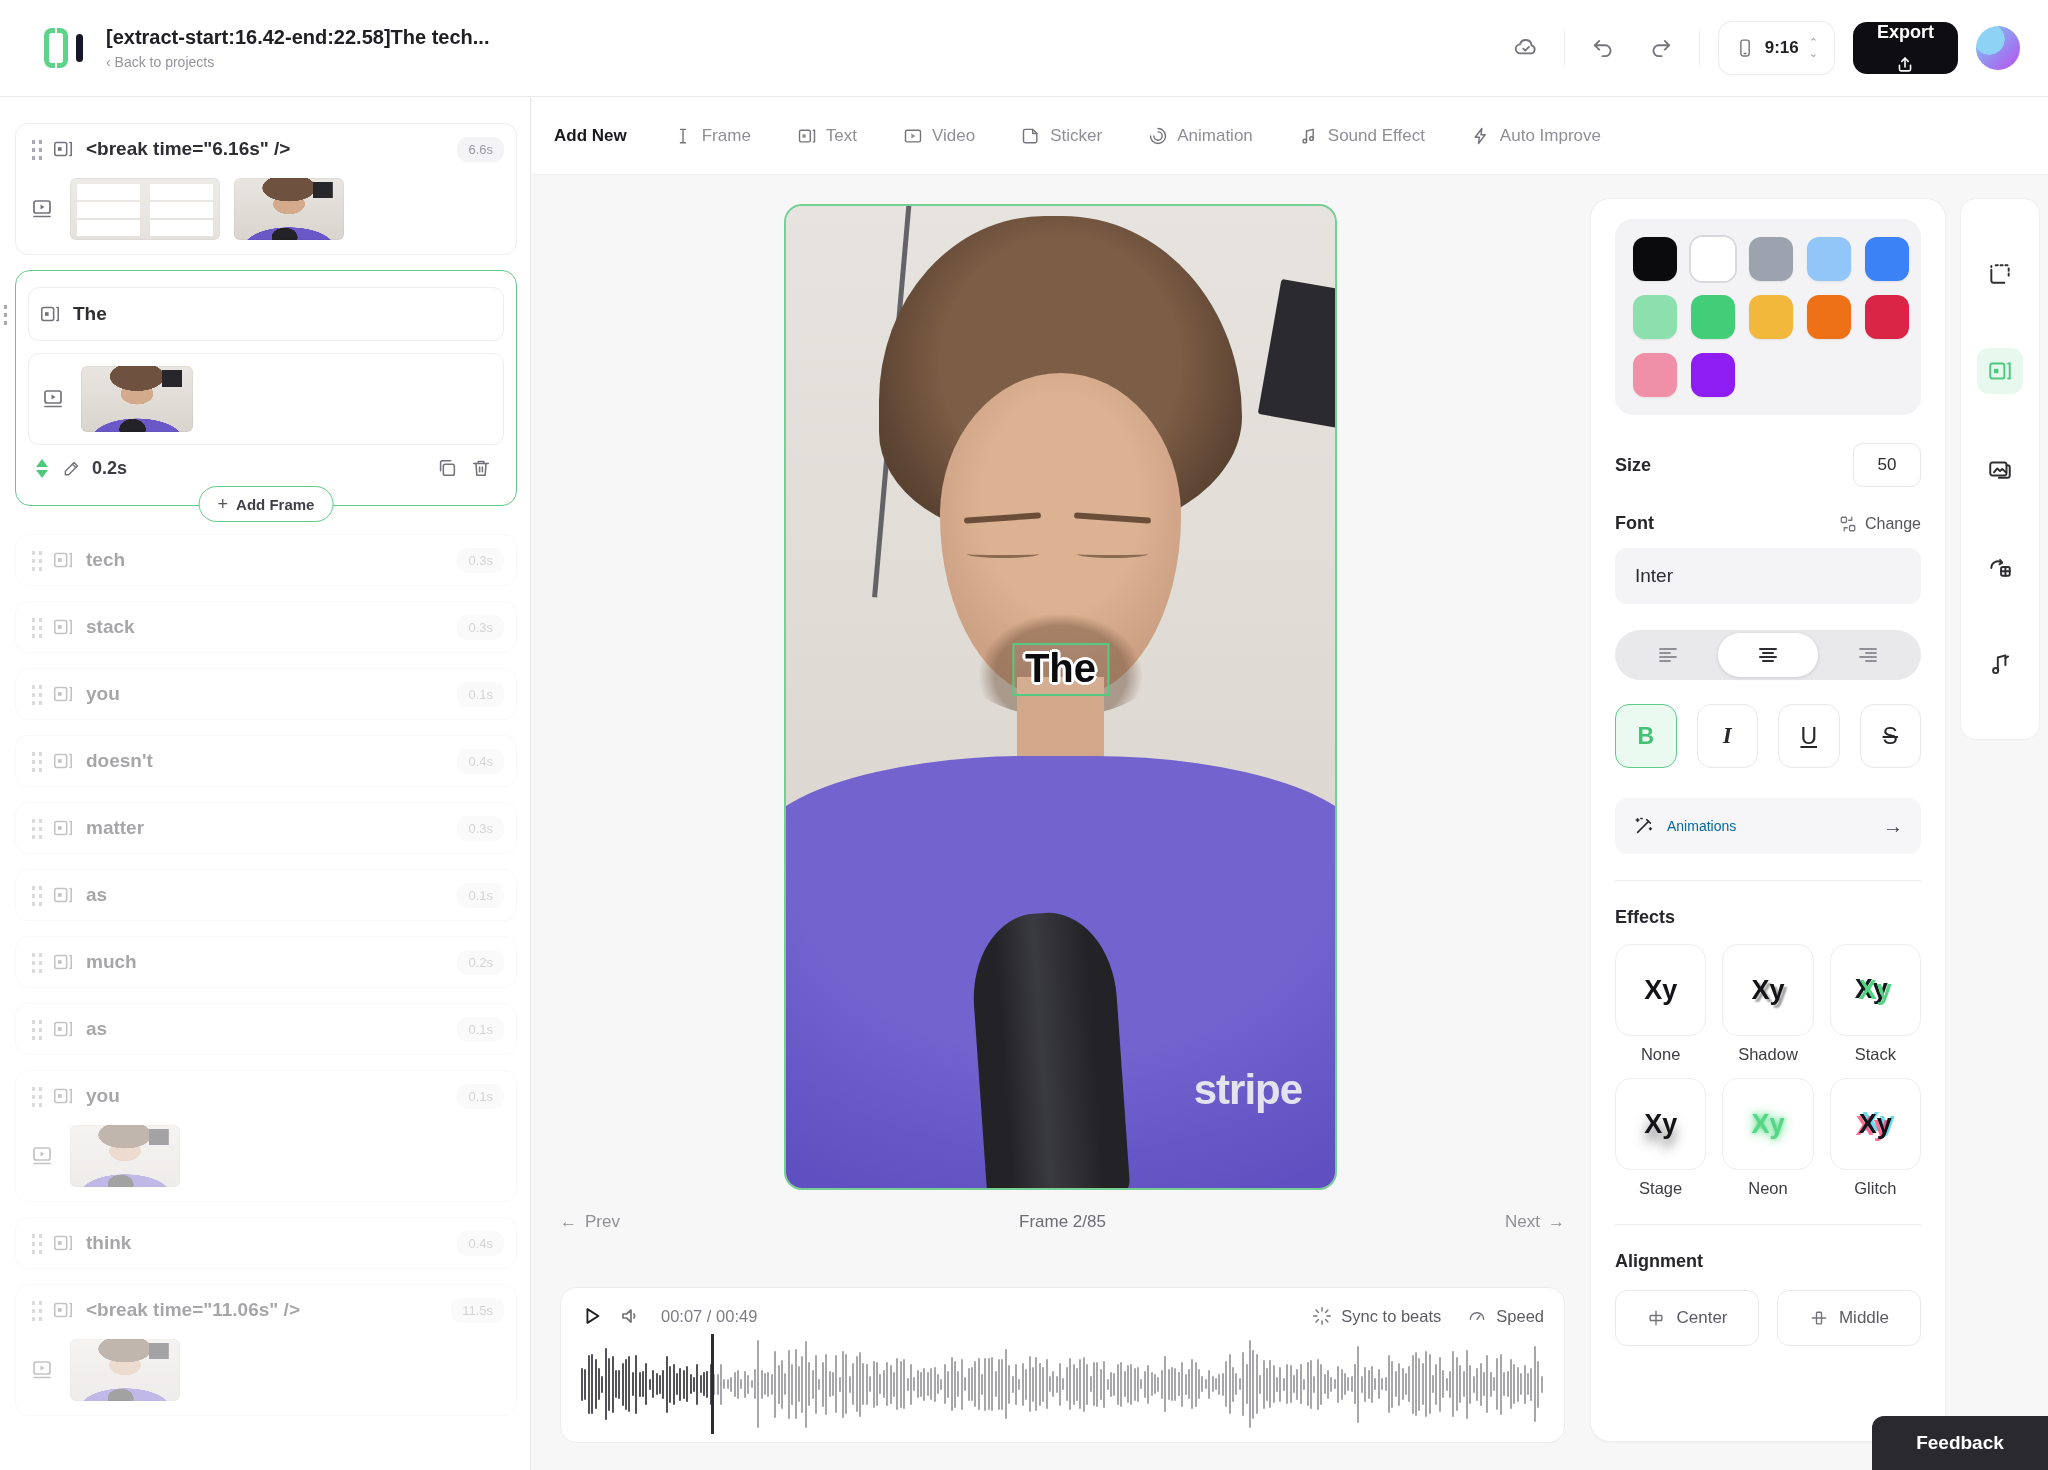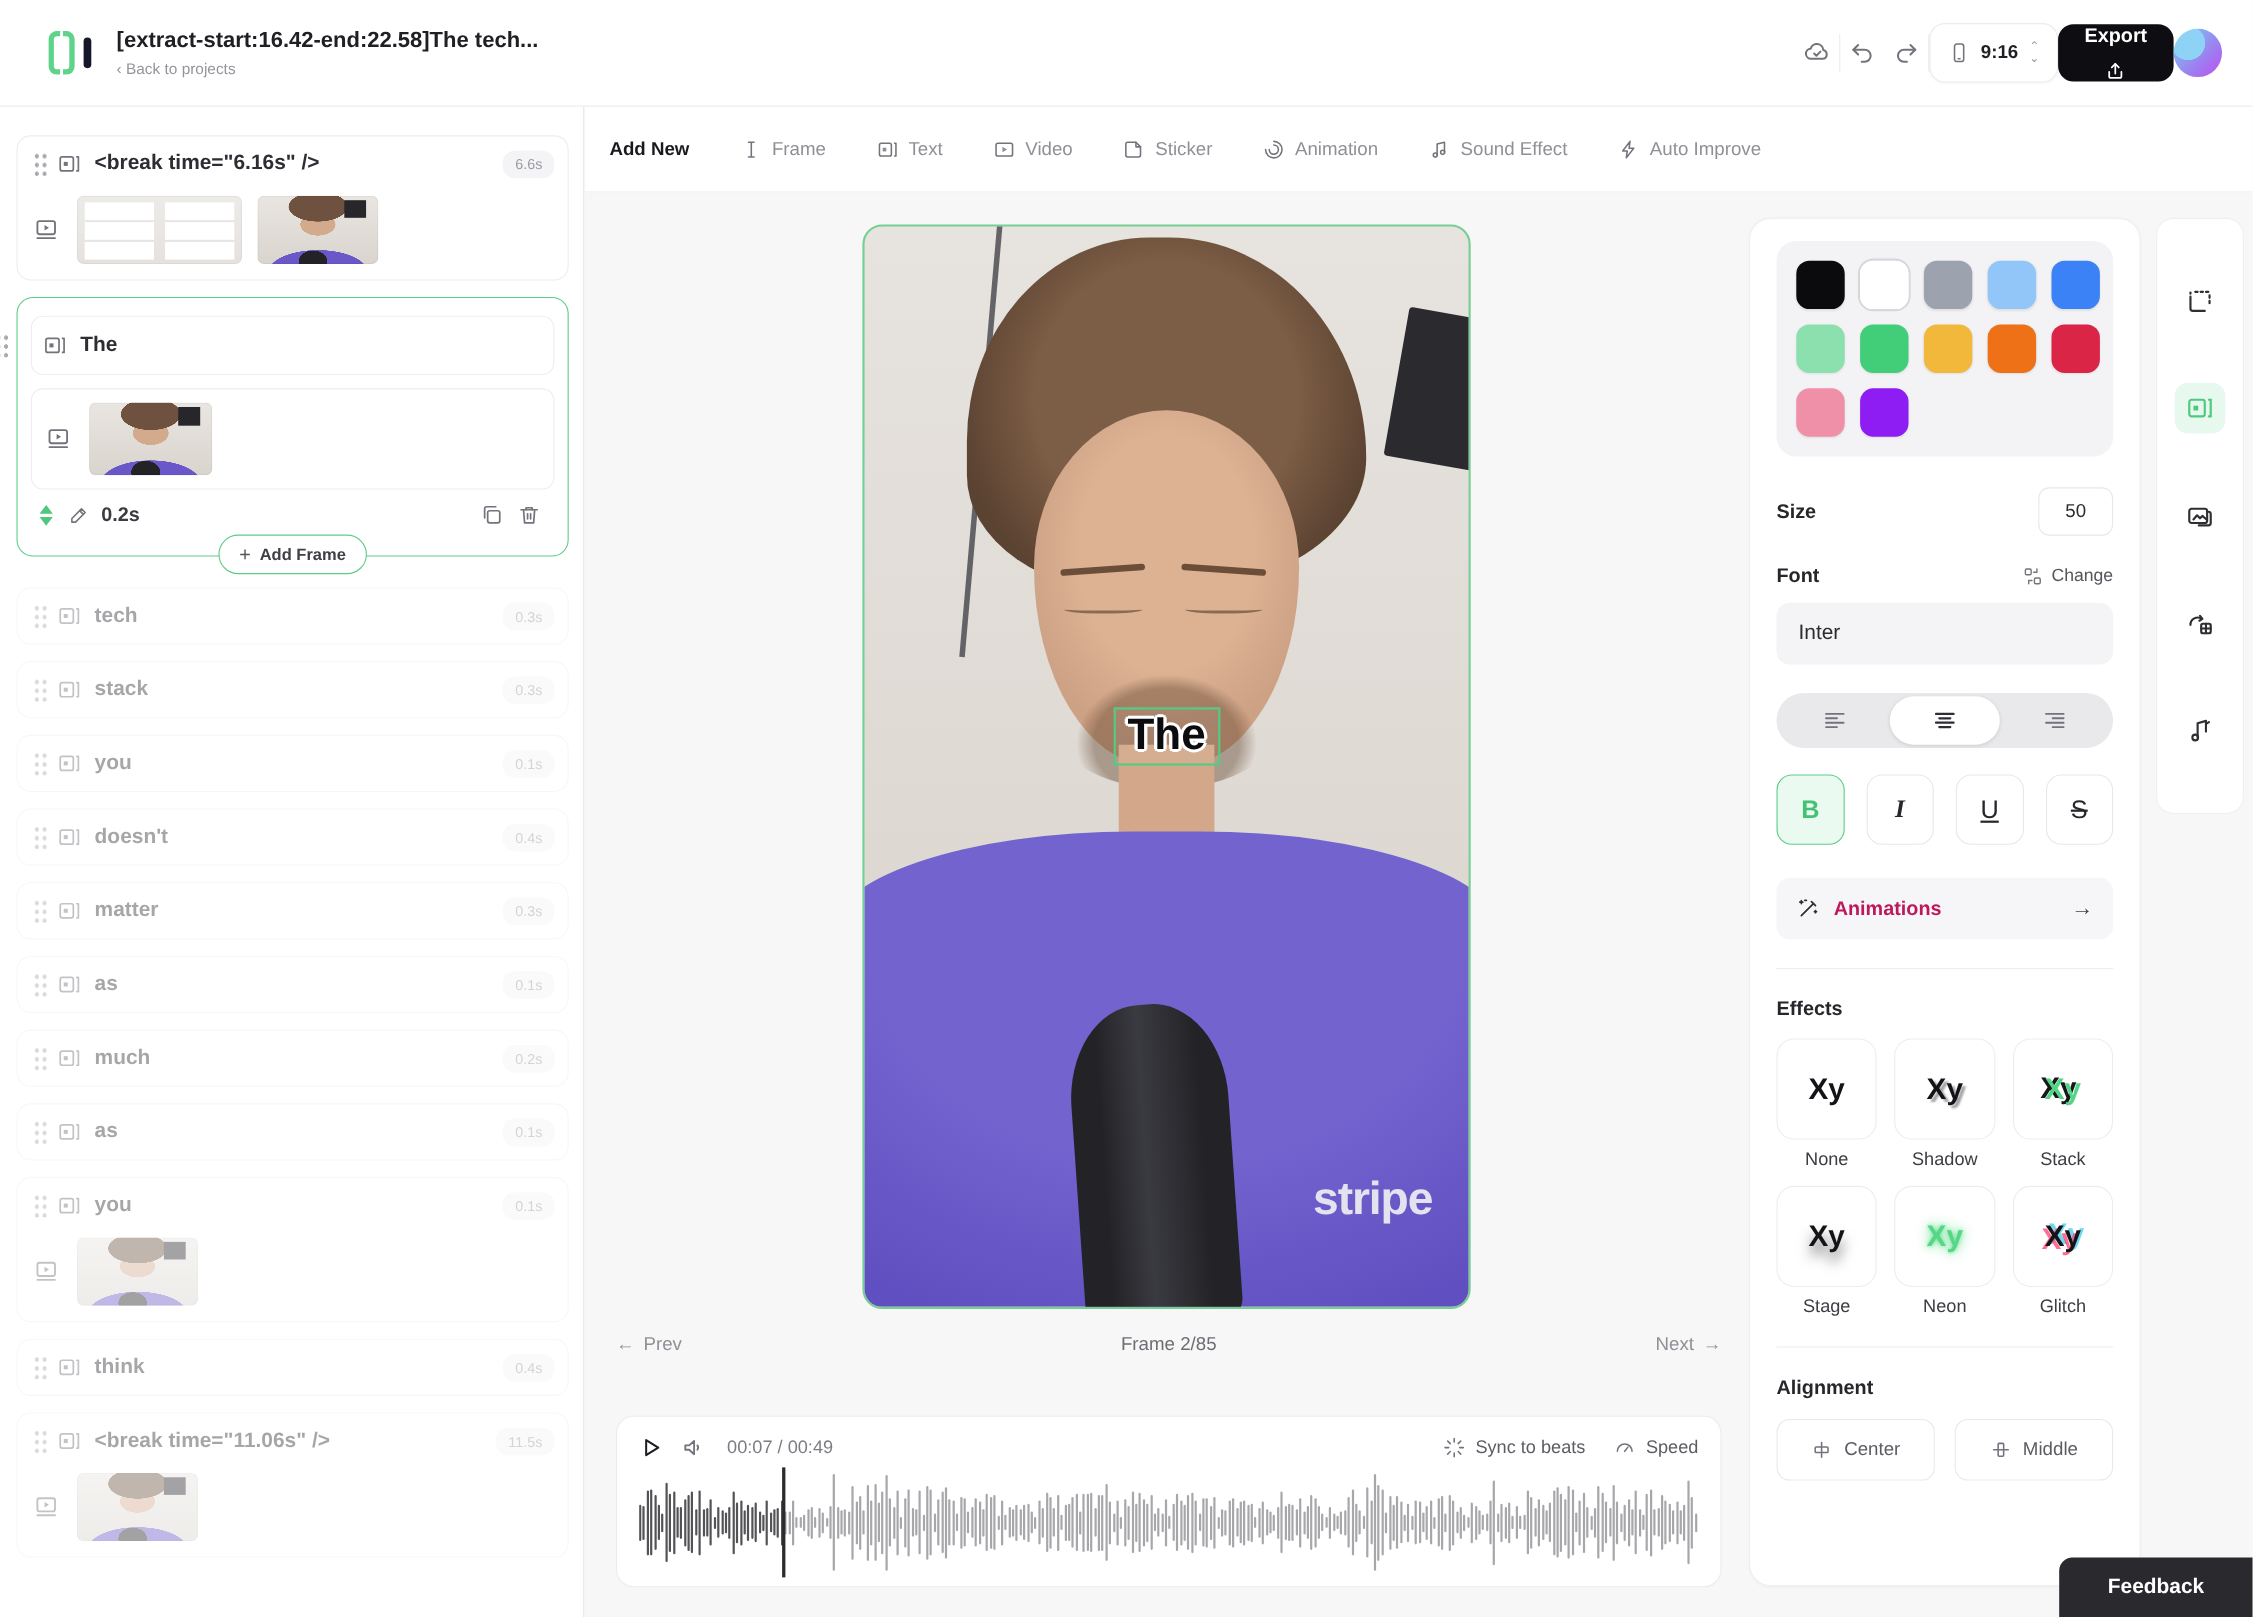--- a/index.html
+++ b/index.html
@@ -10,21 +10,21 @@
   .header{position:absolute;left:0;top:0;width:100%;height:97px;background:#fff;
           border-bottom:1px solid #ebebee;display:flex;align-items:center;z-index:30;box-sizing:border-box;padding:0 28px 0 44px;}
   .logo{position:relative;width:44px;height:52px;flex:none;}
   .logo .lb,.logo .rb{position:absolute;top:6px;width:11px;height:40px;border:5px solid #5fd38a;box-sizing:border-box;}
   .logo .lb{left:0;border-right:none;border-radius:8px 0 0 8px;}
   .logo .rb{left:13px;border-left:none;border-radius:0 8px 8px 0;}
   .logo .bar{position:absolute;left:32px;top:12px;width:7px;height:28px;background:#17172b;border-radius:4px;}
   .titleblock{margin-left:18px;line-height:1.25;}
   .doc-title{font-size:20px;font-weight:700;color:#202024;}
   .back{font-size:14px;color:#94949b;margin-top:4px;cursor:pointer;}
-  .hdr-right{margin-left:auto;display:flex;align-items:center;}
+  .hdr-right{margin-left:auto;display:flex;align-items:center;gap:18px;}
   .hdr-ic{width:40px;height:40px;display:flex;align-items:center;justify-content:center;cursor:pointer;}
   .vdiv{width:1px;height:34px;background:#ececef;}
   .ratio-pill{display:flex;align-items:center;gap:10px;height:52px;padding:0 16px;border:1px solid #ececef;
               border-radius:14px;background:#fff;cursor:pointer;box-shadow:0 1px 2px rgba(0,0,0,.03);}
   .ratio-pill .val{font-size:17px;font-weight:700;color:#1f1f24;}
   .chevcol{display:flex;flex-direction:column;gap:2px;color:#9a9aa1;font-size:11px;line-height:9px;}
   .export-btn{display:flex;align-items:center;gap:12px;height:52px;padding:0 24px;border-radius:14px;
               background:#0e0e12;color:#fff;font-size:18px;font-weight:700;cursor:pointer;flex-direction:column;}
   .avatar{width:44px;height:44px;border-radius:50%;cursor:pointer;
           background:radial-gradient(circle at 30% 30%,#8ed2f5 0 35%,rgba(0,0,0,0) 36%),
@@ -146,21 +146,21 @@
   .seg .cell.on{background:#fff;box-shadow:0 1px 4px rgba(0,0,0,.12);}
   .bius{display:flex;gap:20px;margin-top:24px;}
   .stylebtn{width:62px;height:62px;border:1px solid #e8e8ea;border-radius:14px;background:#fff;display:flex;
             align-items:center;justify-content:center;font-size:23px;font-weight:700;color:#26262b;cursor:pointer;}
   .stylebtn.bsel{border:1.6px solid #5ecb87;background:#eafaf0;color:#43c274;}
   .stylebtn.it{font-family:"Liberation Serif",serif;font-style:italic;}
   .stylebtn.un{text-decoration:underline;font-weight:500;}
   .stylebtn.st{text-decoration:line-through;font-weight:500;}
   .animrow{margin-top:30px;height:56px;background:#f6f6f8;border-radius:12px;display:flex;align-items:center;
            padding:0 18px;cursor:pointer;}
-  .animrow .txt{font-size:18px;font-weight:700;color:#be185d;margin-left:12px;}
+  .animrow .txt{font-size:14px;font-weight:400;color:#0369a1;margin-left:12px;}
   .animrow .arr{margin-left:auto;font-size:20px;color:#3f3f46;}
   .divider{height:1px;background:#ededf0;margin:26px 0;}
   .fxgrid{display:grid;grid-template-columns:repeat(3,1fr);gap:16px;row-gap:14px;margin-top:16px;}
   .fxcell{text-align:center;cursor:pointer;}
   .fxtile{height:90px;border:1px solid #ededf0;border-radius:16px;background:#fff;display:flex;align-items:center;
           justify-content:center;font-size:27px;font-weight:800;color:#141418;}
   .fxlabel{margin-top:9px;font-size:16.5px;color:#3c3c42;}
   .fx-shadow{text-shadow:3px 3px 2px rgba(0,0,0,.38);}
   .fx-stack{color:#52d584;text-shadow:-4px -1px 0 #17181c;}
   .fx-stage{text-shadow:0 9px 12px rgba(0,0,0,.55);}

